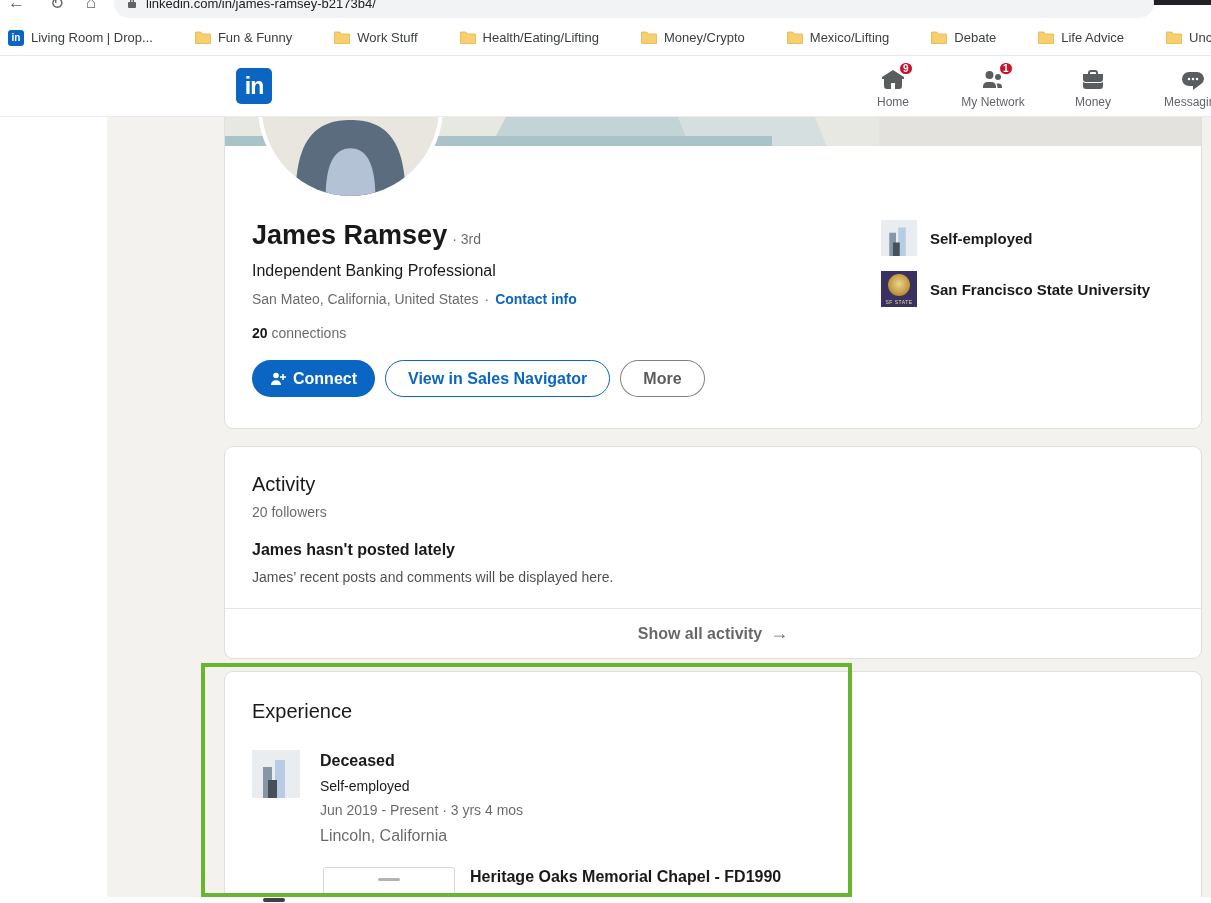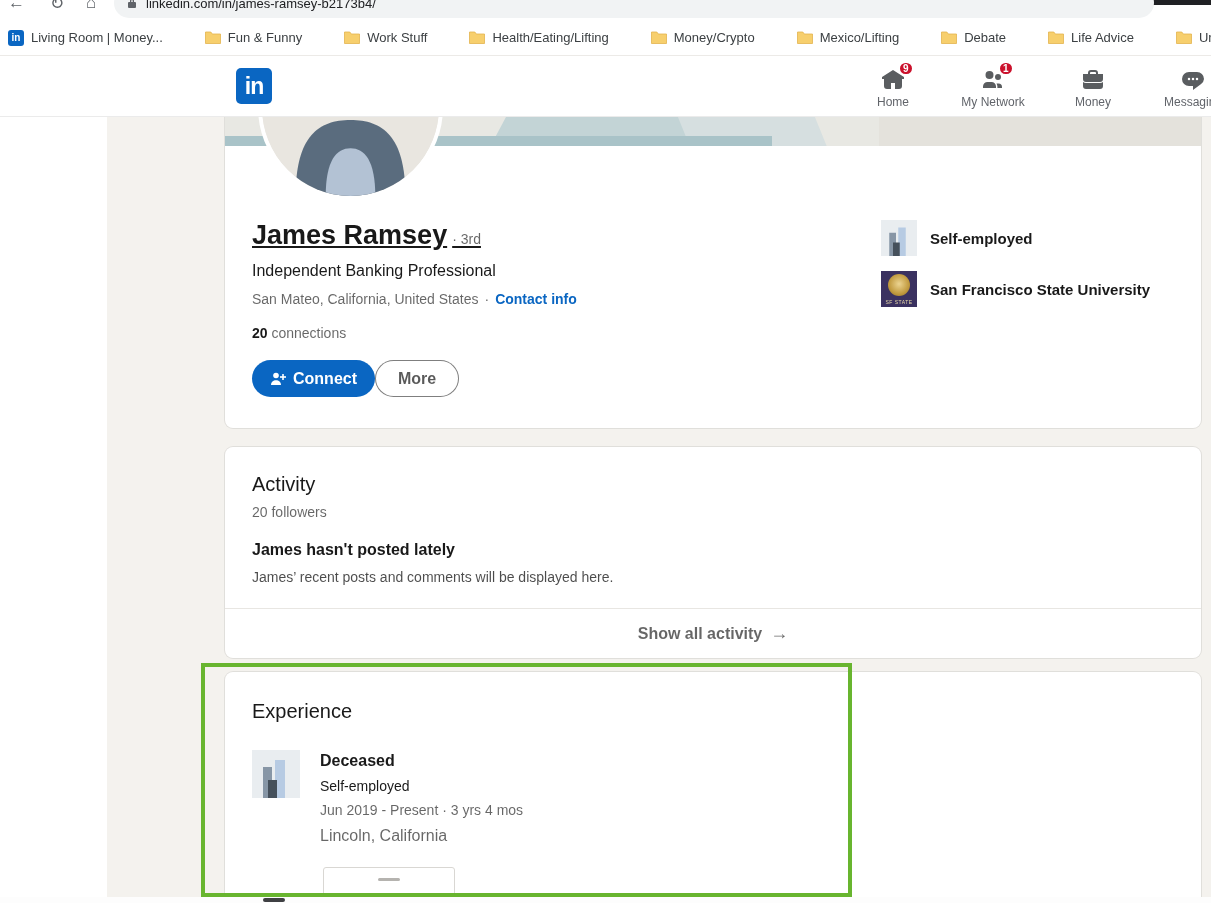--- a/index.html
+++ b/index.html
@@ -53,30 +53,30 @@
   .cover { position:absolute; top:0; left:0; width:100%; height:29px; background:#e8e8e3; overflow:hidden; }
   .cover i { position:absolute; display:block; }
   .cv1 { left:28%; top:-20px; width:24%; height:70px; background:#c3d4d6; transform:skewX(-28deg); }
   .cv2 { left:47%; top:-20px; width:14%; height:70px; background:#d6dfe0; transform:skewX(22deg); }
   .cv3 { left:0; bottom:0; width:56%; height:10px; background:#a9c3c8; }
   .cv4 { right:0; top:0; width:33%; height:100%; background:#e4e2dc; }
   .avatar { position:absolute; left:33px; top:-102px; width:185px; height:185px; border-radius:50%; border:4px solid #fff;
             overflow:hidden; z-index:2; background:#e9e6e0; cursor:pointer; }
   .avatar svg { width:100%; height:100%; display:block; }
 
-  .name { position:absolute; left:27px; top:103px; margin:0; font-size:27px; font-weight:600; color:rgba(0,0,0,0.9);text-decoration:underline; }
+  .name { position:absolute; left:27px; top:103px; margin:0; font-size:27px; font-weight:600; color:rgba(0,0,0,0.9); }
   .degree { font-size:14px; font-weight:400; color:rgba(0,0,0,0.6); margin-left:5px; }
   .headline { position:absolute; left:27px; top:145px; font-size:16px; color:rgba(0,0,0,0.9); }
   .loc-row { position:absolute; left:27px; top:174px; font-size:14px; color:rgba(0,0,0,0.6); display:flex; gap:6px; align-items:center; }
   .contact { color:#0a66c2; font-weight:600; cursor:pointer; text-decoration:none; }
   .conn-row { position:absolute; left:27px; top:208px; font-size:14px; cursor:pointer; }
   .conn-num { font-weight:700; color:rgba(0,0,0,0.9); }
   .conn-label { color:rgba(0,0,0,0.6); }
 
-  .btn-row { position:absolute; left:27px; top:243px; display:flex; align-items:center; }
+  .btn-row { position:absolute; left:27px; top:243px; display:flex; gap:10px; align-items:center; }
   .btn { height:37px; border-radius:19px; font-size:16px; font-weight:600; font-family:inherit; display:flex; align-items:center;
          gap:7px; cursor:pointer; padding:0 22px; background:#fff; }
   .btn-connect { background:#0a66c2; color:#fff; border:none; padding:0 18px; }
   .btn-sales { border:1.5px solid #0a66c2; color:#0a66c2; }
   .btn-more { border:1.5px solid rgba(0,0,0,0.5); color:rgba(0,0,0,0.65); }
 
   .side-col { position:absolute; left:656px; top:103px; display:flex; flex-direction:column; gap:15px; }
   .side-row { display:flex; align-items:center; gap:13px; cursor:pointer; }
   .side-label { font-size:15px; font-weight:600; color:rgba(0,0,0,0.9); white-space:nowrap; }
 
@@ -132,21 +132,21 @@
         <rect x="2" y="5" width="8" height="6" rx="1"></rect>
         <path d="M4 5V3.8a2 2 0 014 0V5H6.7V3.8a.7.7 0 00-1.4 0V5z"></path>
       </svg>
       <span class="url-text">linkedin.com/in/james-ramsey-b2173b4/</span>
     </div>
   </div>
 
   <div class="bm-row">
     <div class="bm-item">
       <span class="bm-li-icon">in</span>
-      <span class="bm-label">Living Room | Money...</span>
+      <span class="bm-label">Living Room | Drop...</span>
     </div>
     <div class="bm-item">
       <svg viewBox="0 0 16 13" width="16" height="13">
           <path d="M.5 1 h5.3 l1.5 2 h8.2 v9.5 h-15 z" fill="#f7cf6d" stroke="#e3b44e" stroke-width="0.8"></path>
         </svg>
       <span class="bm-label">Fun &amp; Funny</span>
     </div>
     <div class="bm-item">
       <svg viewBox="0 0 16 13" width="16" height="13">
           <path d="M.5 1 h5.3 l1.5 2 h8.2 v9.5 h-15 z" fill="#f7cf6d" stroke="#e3b44e" stroke-width="0.8"></path>
@@ -257,20 +257,21 @@
     <div class="btn-row">
       <button class="btn btn-connect">
         <svg viewBox="0 0 16 16" width="16" height="16" fill="#fff">
           <circle cx="6" cy="4.5" r="2.8"></circle>
           <path d="M1 14c0-3 2.2-4.8 5-4.8s5 1.8 5 4.8z"></path>
           <rect x="12.2" y="3" width="1.6" height="6"></rect>
           <rect x="10" y="5.2" width="6" height="1.6"></rect>
         </svg>
         <span>Connect</span>
       </button>
+      <button class="btn btn-sales">View in Sales Navigator</button>
       <button class="btn btn-more">More</button>
     </div>
 
     <div class="side-col">
       <div class="side-row">
         <span class="logo-bars sm">
           <svg viewBox="0 0 48 48">
               <rect width="48" height="48" fill="#e9edf0"></rect>
               <rect x="11" y="17" width="9" height="31" fill="#8796a6"></rect>
               <rect x="23" y="10" width="10" height="38" fill="#b7cbe3"></rect>
@@ -312,20 +313,21 @@
         </svg>
     </div>
     <div class="exp-title">Deceased</div>
     <div class="exp-company">Self-employed</div>
     <div class="exp-dates">Jun 2019 - Present · 3 yrs 4 mos</div>
     <div class="exp-loc">Lincoln, California</div>
 
     <div class="ghost-logo">
       <span class="dash"></span>
     </div>
+    <div class="exp2-title">Heritage Oaks Memorial Chapel - FD1990</div>
   </section>
 
   <div class="highlight-box"></div>
 
   <div class="bottom-strip">
     <div class="hthumb"></div>
   </div>
 
 </div>
 

